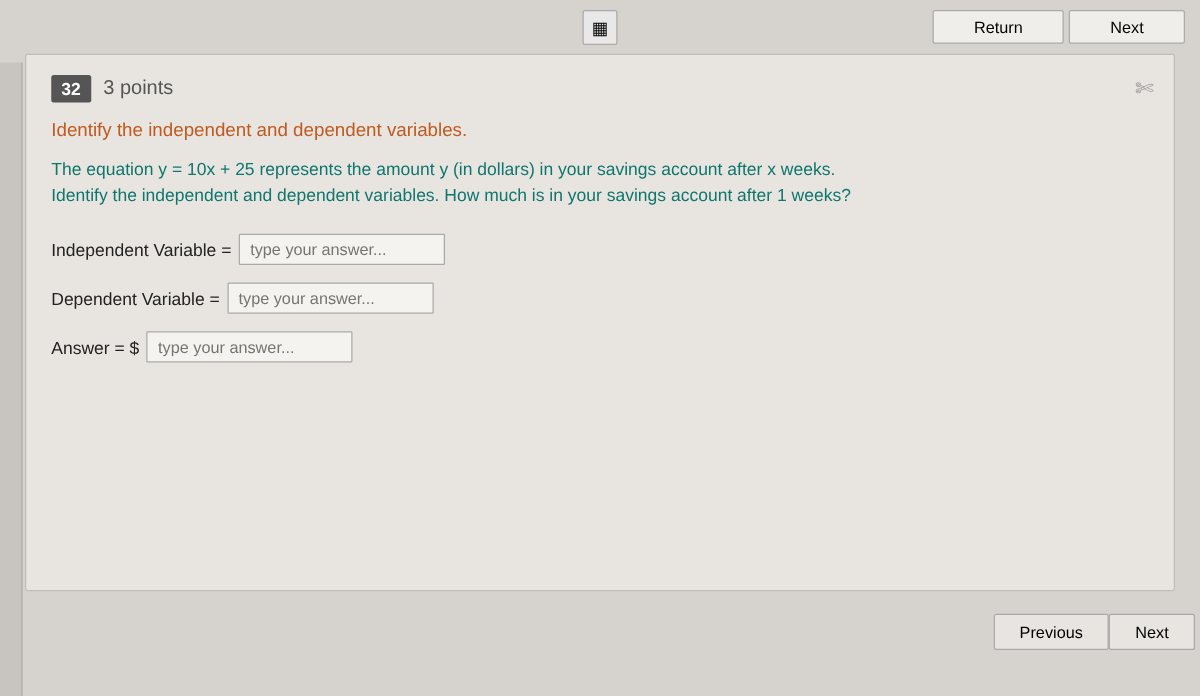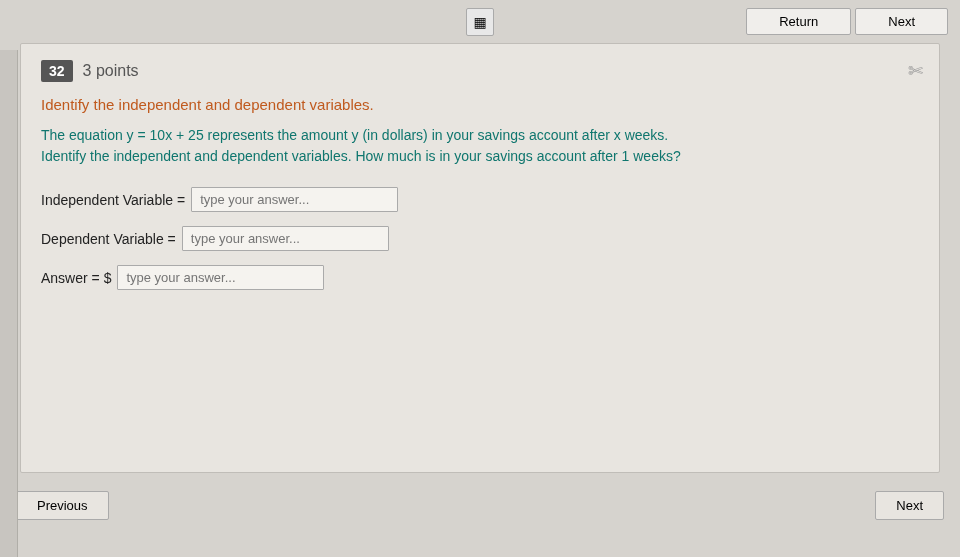--- a/index.html
+++ b/index.html
@@ -117,30 +117,30 @@
       white-space: nowrap;
       margin-right: 6px;
     }
 
     .answer-input {
       border: 1px solid #aaa;
       background: #f5f3ef;
       padding: 4px 8px;
       font-size: 13px;
       color: #888;
-      width: 207px;
+      width: 165px;
       outline: none;
       border-radius: 1px;
     }
 
     .bottom-bar {
       display: flex;
-      justify-content: space-between;
-      align-items: center;
-      padding: 10px 16px;
+      justify-content: flex-end;
+      align-items: center;
+      padding: 10px 4px;
       margin-top: 8px;
     }
 
     .nav-btn {
       padding: 6px 20px;
       border: 1px solid #aaa;
       background: #e8e5e0;
       cursor: pointer;
       font-size: 13px;
       border-radius: 2px;

